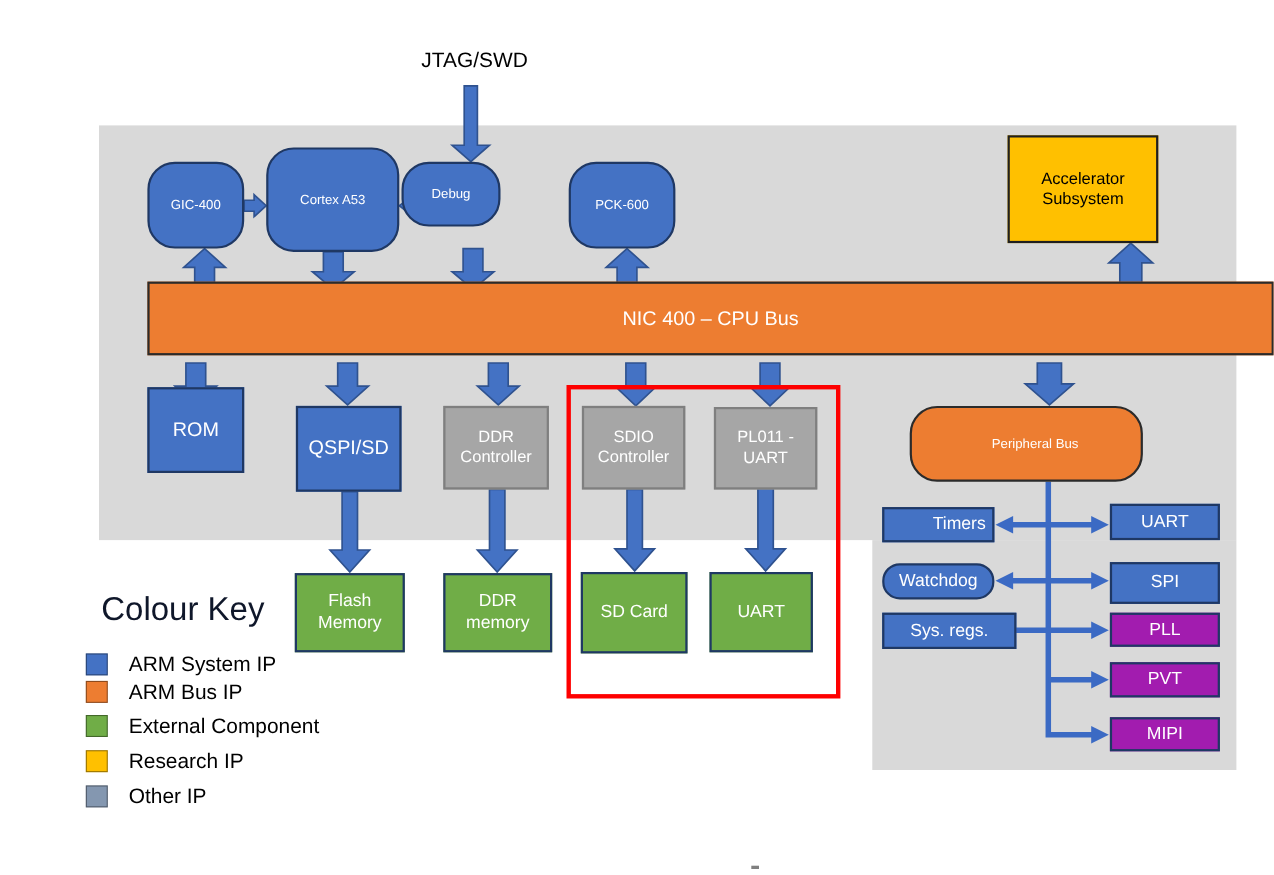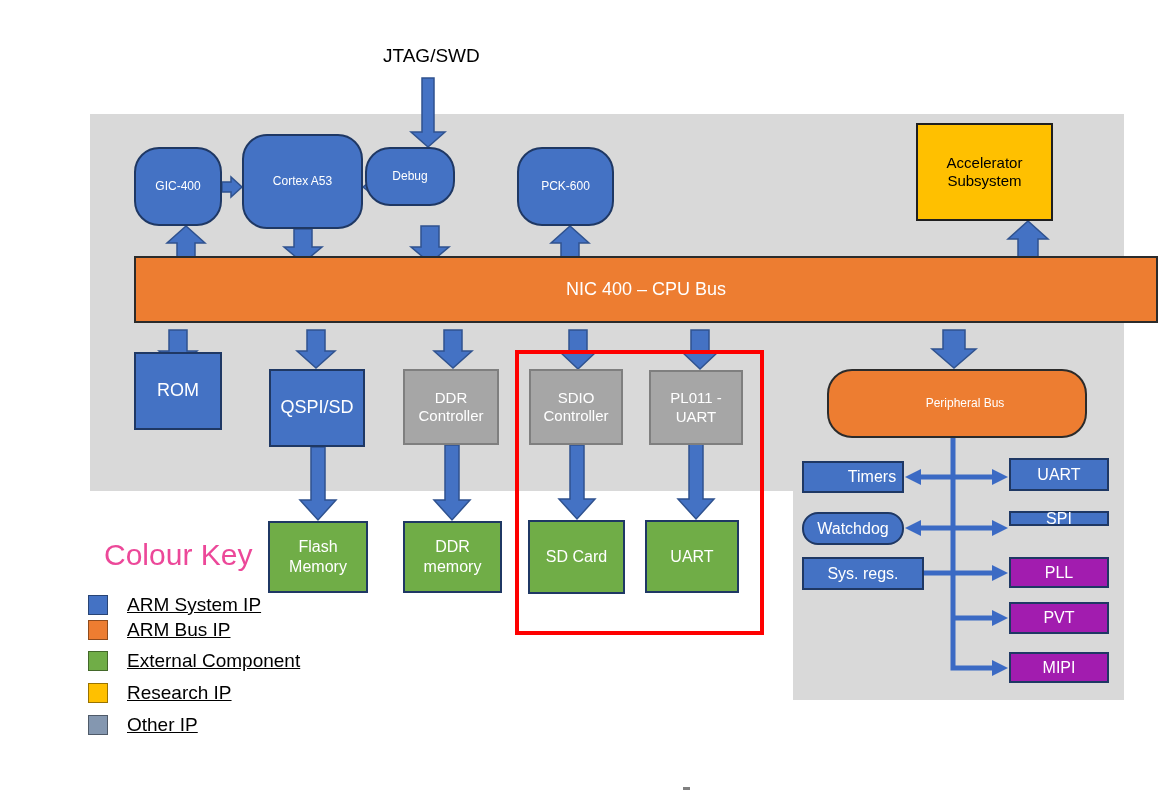--- a/index.html
+++ b/index.html
@@ -18,22 +18,22 @@
   .f17{font-size:12px;border-radius:25px;} .f18{font-size:18px;}
   .plain-label{position:absolute;color:#000;text-align:center;}
   #jtag-label{font-size:19px;}
   svg.overlay{position:absolute;left:0;top:0;pointer-events:none;}
   .barrow{fill:#4472C4;stroke:#2F528F;stroke-width:1.5;}
   .conn{stroke:#3B6AC4;stroke-width:5;fill:none;}
   .chead{fill:#3B6AC4;stroke:none;}
   #highlight-box{position:absolute;left:515px;top:350px;width:249px;height:285px;
        border:4px solid #FE0000;box-sizing:border-box;background:transparent;}
   #legend{position:absolute;left:78px;top:538px;}
-  #legend-title{position:absolute;left:26px;top:0;font-size:30px;color:#ec4899;white-space:nowrap;}
-  .legend-item{position:absolute;left:10px;display:flex;align-items:center;text-decoration:underline;}
+  #legend-title{position:absolute;left:14px;top:0;font-size:30px;color:#0f172a;white-space:nowrap;}
+  .legend-item{position:absolute;left:0;display:flex;}
   .swatch{width:20px;height:20px;border:1px solid rgba(0,0,0,.4);box-sizing:border-box;margin-right:19px;}
   .legend-label{font-size:19px;color:#000;white-space:nowrap;}
   #stray-mark{position:absolute;left:683px;top:787px;width:7px;height:3px;background:#808080;}
 </style>
 </head>
 <body>
 
 <div id="stage">
 
   <div class="panel" style="left:90px;top:114px;width:1034px;height:377px;"></div>
@@ -114,38 +114,38 @@
   </div>
   <div class="box grayb" style="left:529px;top:369px;width:94px;height:76px;">
     <span>SDIO</span>
     <span>Controller</span>
   </div>
   <div class="box grayb" style="left:649px;top:370px;width:94px;height:75px;">
     <span>PL011 -</span>
     <span>UART</span>
   </div>
 
-  <div class="box busbar f17" style="left:827px;top:369px;width:260px;height:69px;padding-left:16px;">
+  <div class="box busbar f17" style="left:827px;top:369px;width:212px;height:69px;padding-left:16px;">
       <span>Peripheral Bus</span>
     </div>
 
   <div class="box blue" style="left:802px;top:461px;width:102px;height:32px;padding-left:38px;">
       <span>Timers</span>
     </div>
   <div class="box blue" style="left:802px;top:512px;width:102px;height:33px;border-radius:16px;">
       <span>Watchdog</span>
     </div>
   <div class="box blue" style="left:802px;top:557px;width:122px;height:33px;">
       <span>Sys. regs.</span>
     </div>
 
   <div class="box blue" style="left:1009px;top:458px;width:100px;height:33px;">
       <span>UART</span>
     </div>
-  <div class="box blue" style="left:1009px;top:511px;width:100px;height:15px;">
+  <div class="box blue" style="left:1009px;top:511px;width:100px;height:38px;">
       <span>SPI</span>
     </div>
   <div class="box bgray" style="left:1009px;top:557px;width:100px;height:31px;">
       <span>PLL</span>
     </div>
   <div class="box bgray" style="left:1009px;top:602px;width:100px;height:32px;">
       <span>PVT</span>
     </div>
   <div class="box bgray" style="left:1009px;top:652px;width:100px;height:31px;">
       <span>MIPI</span>

